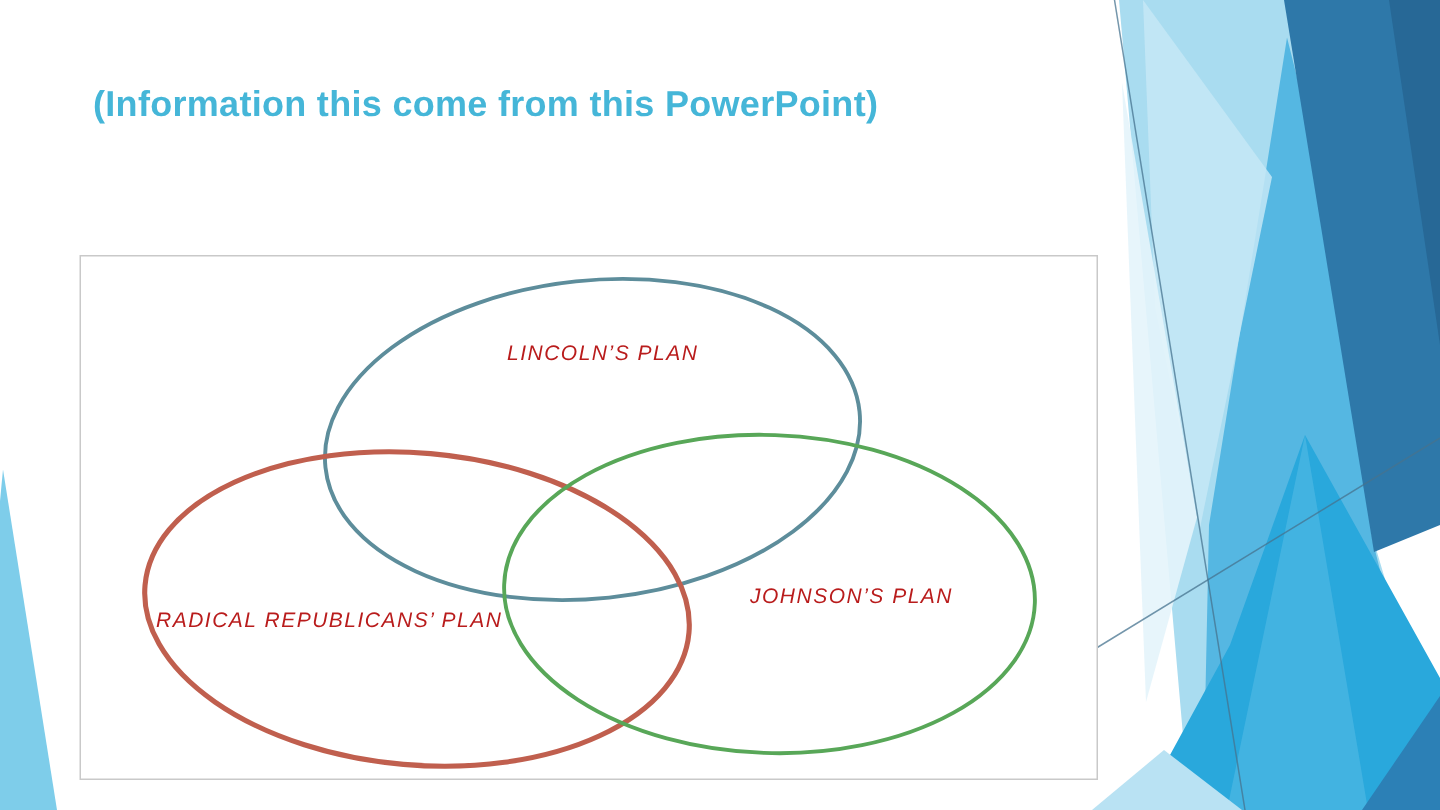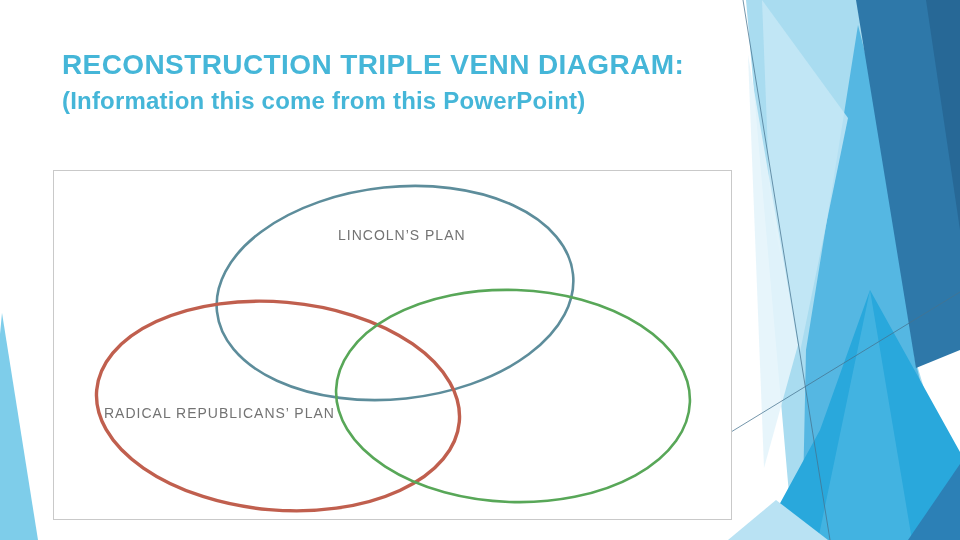--- a/index.html
+++ b/index.html
@@ -17,22 +17,22 @@
   .subtitle{
     margin:7px 0 0 0;font-size:24px;font-weight:bold;letter-spacing:.2px;
     line-height:1.1;white-space:nowrap;
   }
   .panel{
     position:absolute;left:53px;top:170px;width:677px;height:348px;
     background:#ffffff;border:1px solid #c9c9c9;z-index:1;box-sizing:content-box;
   }
   .venn-svg{position:absolute;left:0;top:0;width:677px;height:348px;}
   .vlabel{
-    position:absolute;font-size:14px;letter-spacing:1px;color:#737373;
-    white-space:nowrap;z-index:2;
+    position:absolute;font-size:14px;letter-spacing:1px;color:#b91c1c;
+    white-space:nowrap;z-index:2;font-style:italic;
   }
   .vlabel-lincoln{left:284px;top:56px;}
   .vlabel-radical{left:50px;top:234px;}
   .vlabel-johnson{left:446px;top:218px;}
 </style>
 </head>
 <body>
 
 <div class="slide">
 
@@ -49,28 +49,28 @@
     <polygon points="728,540 776,500 828,540" fill="#b9e2f3"></polygon>
     <polygon points="960,464 908,540 960,540" fill="#2c80b6"></polygon>
 
     <polygon points="2,313 38,540 0,540 0,334" fill="#7ecdea"></polygon>
 
     <line x1="743" y1="0" x2="830" y2="540" stroke="#46738f" stroke-width="1" opacity="0.75"></line>
     <line x1="731" y1="432" x2="960" y2="292" stroke="#46738f" stroke-width="1" opacity="0.75"></line>
   </svg>
 
   <div class="header">
-    <h1 class="title" style="color: rgb(69, 182, 216);">RECONSTRUCTION TRIPLE VENN DIAGRAM:</h1>
     <h2 class="subtitle" style="color: rgb(69, 182, 216);">(Information this come from this PowerPoint)</h2>
   </div>
 
   <div class="panel">
     <svg class="venn-svg" viewBox="0 0 677 348" aria-hidden="true">
       <ellipse cx="341" cy="122" rx="179" ry="106" transform="rotate(-6 341 122)" fill="none" stroke-width="2.6" stroke="#5d8d9b"></ellipse>
       <ellipse cx="224" cy="235" rx="182" ry="104" transform="rotate(5 224 235)" fill="none" stroke-width="3.4" stroke="#c05f4e"></ellipse>
       <ellipse cx="459" cy="225" rx="177" ry="106" transform="rotate(2 459 225)" fill="none" stroke-width="2.6" stroke="#58a758"></ellipse>
     </svg>
 
     <div class="vlabel vlabel-lincoln">LINCOLN’S PLAN</div>
     <div class="vlabel vlabel-radical">RADICAL REPUBLICANS’ PLAN</div>
+    <div class="vlabel vlabel-johnson">JOHNSON’S PLAN</div>
   </div>
 
 </div>
 
 </body></html>

